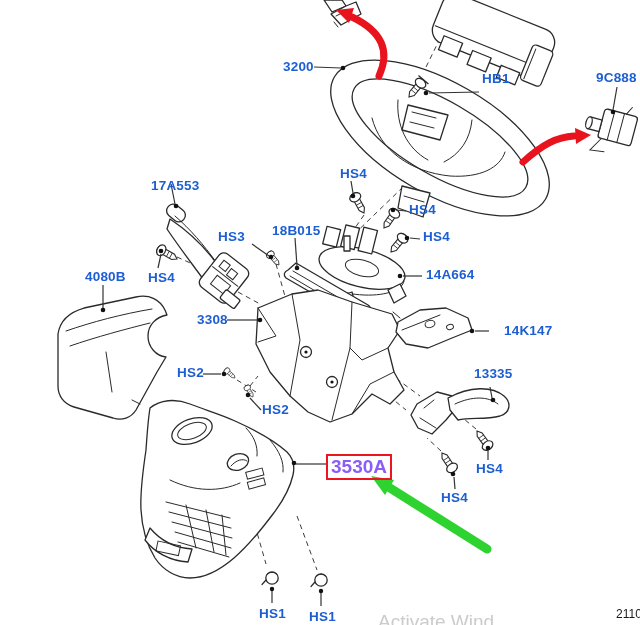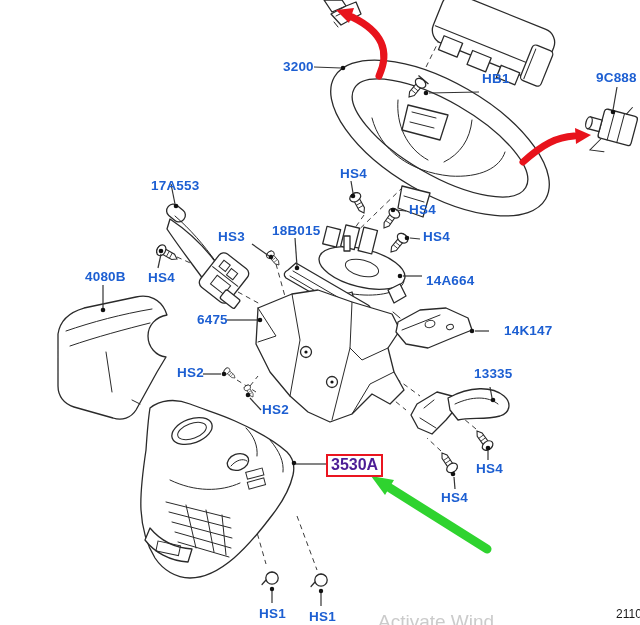--- a/index.html
+++ b/index.html
@@ -1,20 +1,20 @@
 <!DOCTYPE html>
 <html><head>
 <meta charset="utf-8">
 <style>
   html,body{margin:0;padding:0;background:#fff;}
   body{width:640px;height:625px;overflow:hidden;position:relative;font-family:"Liberation Sans",sans-serif;}
   .stage{position:absolute;left:0;top:0;width:640px;height:625px;}
   .lbl{position:absolute;color:#1d5fd2;font-weight:bold;font-size:13.5px;line-height:1;white-space:nowrap;letter-spacing:.2px;cursor:pointer;}
   .lbl-boxed{position:absolute;border:2px solid #ea1520;padding:1px 3px 2px 3px;line-height:1;cursor:pointer;}
-  .lbl-boxed .inner{color:#4c1d95;font-weight:bold;font-size:16px;line-height:1;white-space:nowrap;}
+  .lbl-boxed .inner{color:#8b5cf6;font-weight:bold;font-size:19px;line-height:1;white-space:nowrap;}
   .pageno{position:absolute;color:#1a1a1a;font-size:12px;line-height:1;}
   .watermark{position:absolute;color:#cbcbcb;font-size:19px;line-height:1.1;white-space:nowrap;}
   svg{display:block;}
   .pw{stroke:#2a2a2a;stroke-width:1.3;fill:#fff;stroke-linejoin:round;}
   .pt{stroke:#2a2a2a;stroke-width:1;fill:none;stroke-linecap:round;}
   .dash{stroke:#3c3c3c;stroke-width:1;fill:none;stroke-dasharray:5 4;}
   .leader{stroke:#333;stroke-width:1.2;fill:none;}
   .dot{fill:#111;}
 </style>
 </head>
@@ -279,23 +279,23 @@
 <div class="lbl" style="left:283px;top:60px">3200</div>
 <div class="lbl" style="left:482px;top:72px">HB1</div>
 <div class="lbl" style="left:596px;top:71px">9C888</div>
 <div class="lbl" style="left:151px;top:179px">17A553</div>
 <div class="lbl" style="left:148px;top:271px">HS4</div>
 <div class="lbl" style="left:218px;top:230px">HS3</div>
 <div class="lbl" style="left:272px;top:224px">18B015</div>
 <div class="lbl" style="left:340px;top:167px">HS4</div>
 <div class="lbl" style="left:409px;top:203px">HS4</div>
 <div class="lbl" style="left:423px;top:230px">HS4</div>
-<div class="lbl" style="left:426px;top:274px">14A664</div>
+<div class="lbl" style="left:426px;top:268px">14A664</div>
 <div class="lbl" style="left:85px;top:270px">4080B</div>
-<div class="lbl" style="left:197px;top:313px">6475</div>
+<div class="lbl" style="left:197px;top:313px">3308</div>
 <div class="lbl" style="left:504px;top:324px">14K147</div>
 <div class="lbl" style="left:177px;top:366px">HS2</div>
 <div class="lbl" style="left:262px;top:403px">HS2</div>
 <div class="lbl" style="left:474px;top:367px">13335</div>
 <div class="lbl" style="left:476px;top:462px">HS4</div>
 <div class="lbl" style="left:441px;top:491px">HS4</div>
 <div class="lbl-boxed" style="left:326px;top:454px">
   <span class="inner">3530A</span>
 </div>
 <div class="lbl" style="left:259px;top:607px">HS1</div>

